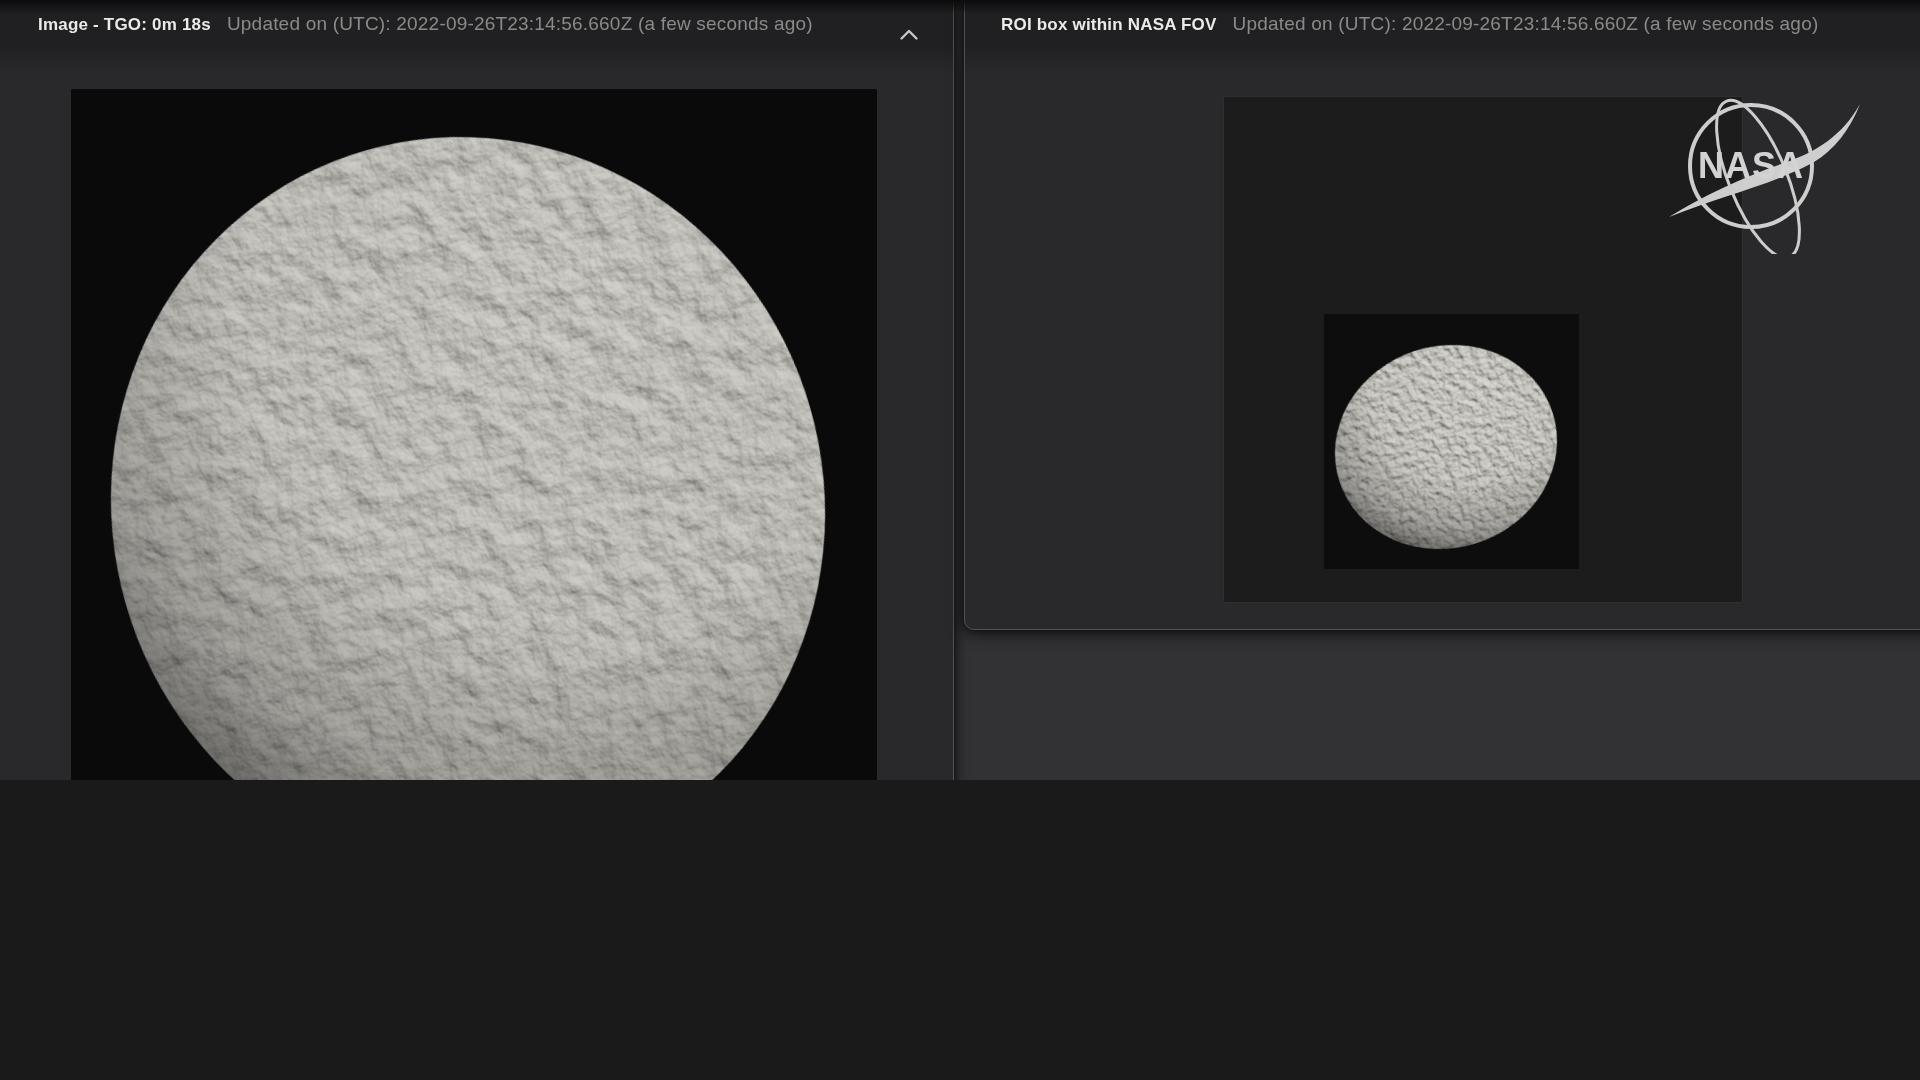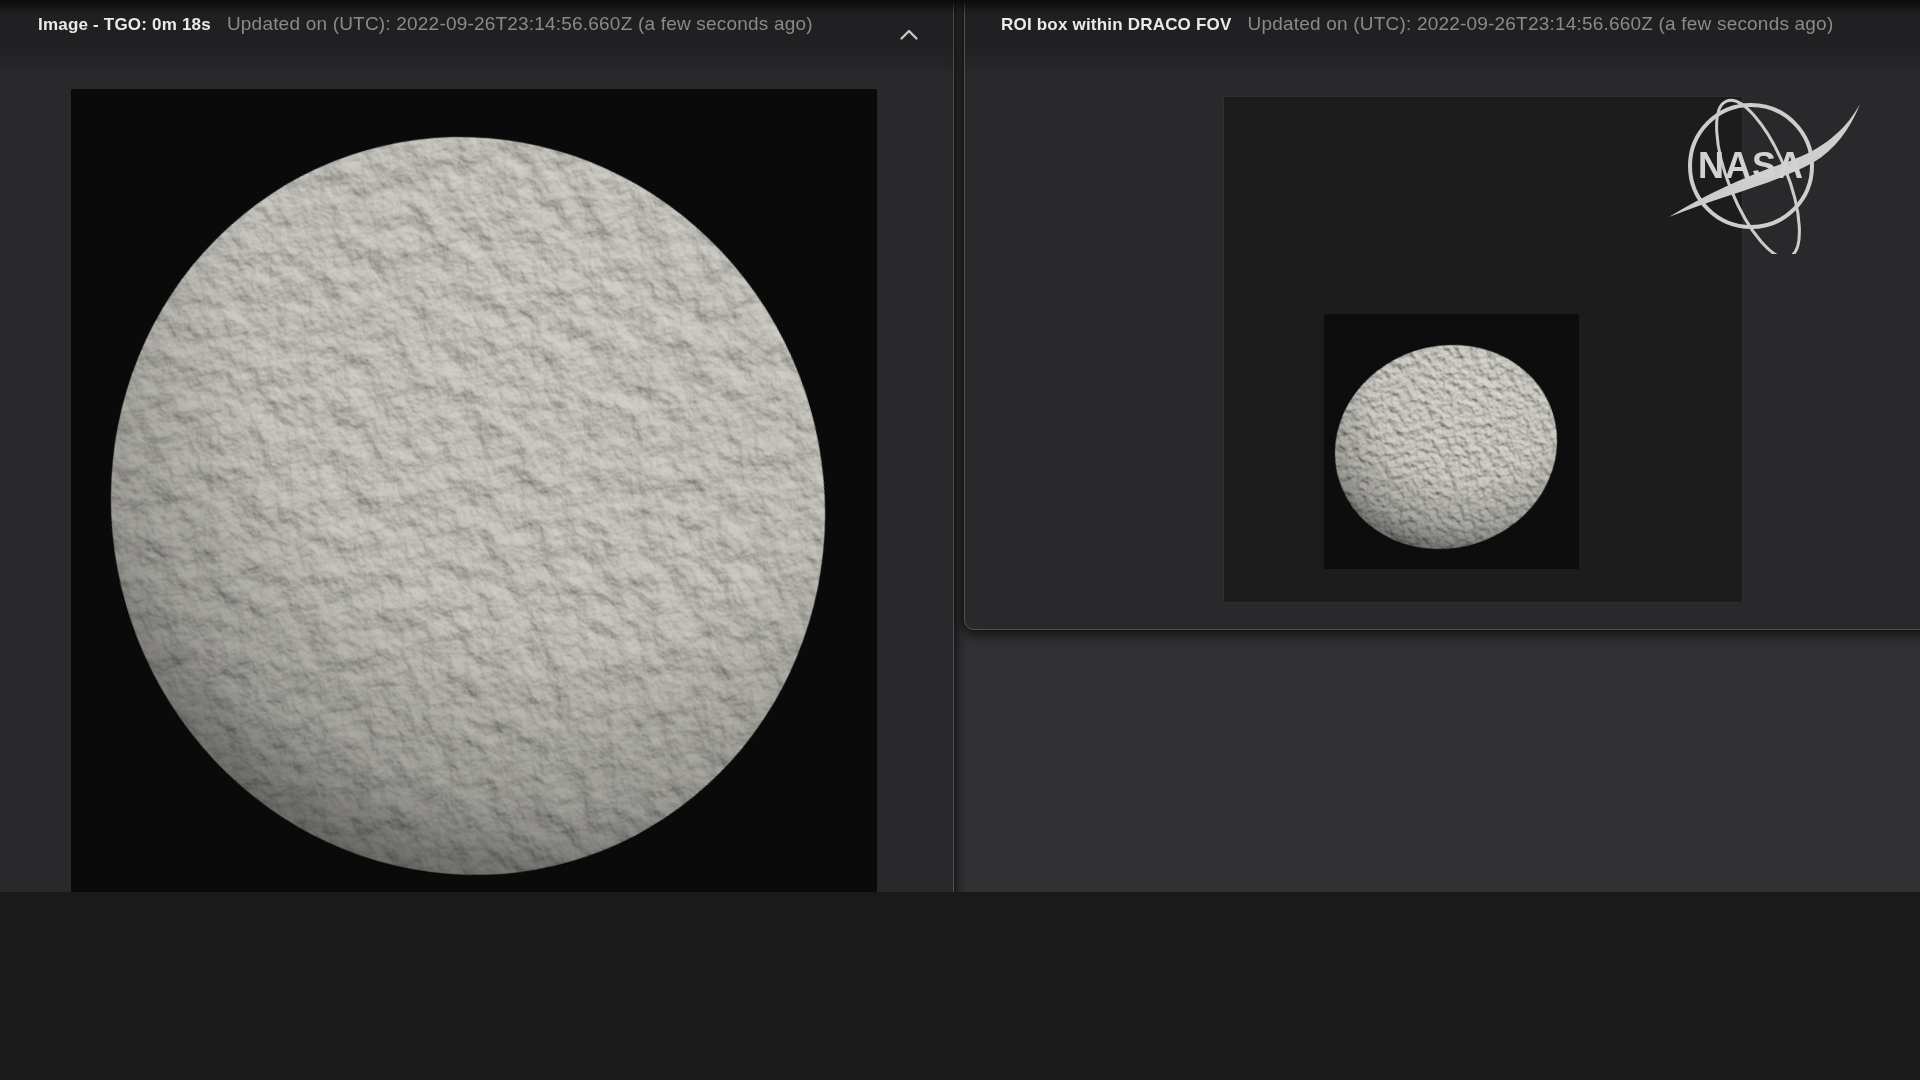--- a/index.html
+++ b/index.html
@@ -1,17 +1,17 @@
 <!DOCTYPE html>
 <html><head>
 <meta charset="utf-8">
 <style>
   html,body{margin:0;padding:0;background:#1a1a1b;}
   .stage{
-    position:relative;width:1920px;height:892px;overflow:hidden;
+    position:relative;width:1920px;height:780px;overflow:hidden;
     background:#323134;
     font-family:"Liberation Sans", sans-serif;
   }
   .top-fade{
     position:absolute;left:0;top:0;width:1920px;height:14px;z-index:60;
     background:linear-gradient(180deg,#0b0b0c 0%,rgba(11,11,12,0) 100%);
     pointer-events:none;
   }
   .panel{
     position:absolute;
@@ -102,21 +102,21 @@
         <g transform="rotate(-16 397 417)">
           <ellipse cx="397" cy="417" rx="356" ry="370" fill="#8f8d87" filter="url(#rockL)"></ellipse>
           <ellipse cx="397" cy="417" rx="357" ry="371" fill="url(#shadeG)"></ellipse>
         </g>
       </svg>
     </div>
   </section>
 
   <section class="panel panel-right">
     <header class="panel-header">
-      <h2 class="panel-title">ROI box within DRACO FOV</h2>
+      <h2 class="panel-title">ROI box within NASA FOV</h2>
       <span class="panel-updated">Updated on (UTC): 2022-09-26T23:14:56.660Z (a few seconds ago)</span>
     </header>
 
     <div class="fov-box">
       <div class="image-frame roi-frame">
         <svg class="asteroid" viewBox="0 0 255 255" aria-hidden="true">
           <rect width="255" height="255" fill="#0d0d0d"></rect>
           <g transform="rotate(-18 122 133)">
             <ellipse cx="122" cy="133" rx="112" ry="101" fill="#95938d" filter="url(#rockS)"></ellipse>
             <ellipse cx="122" cy="133" rx="113" ry="102" fill="url(#shadeG)"></ellipse>

